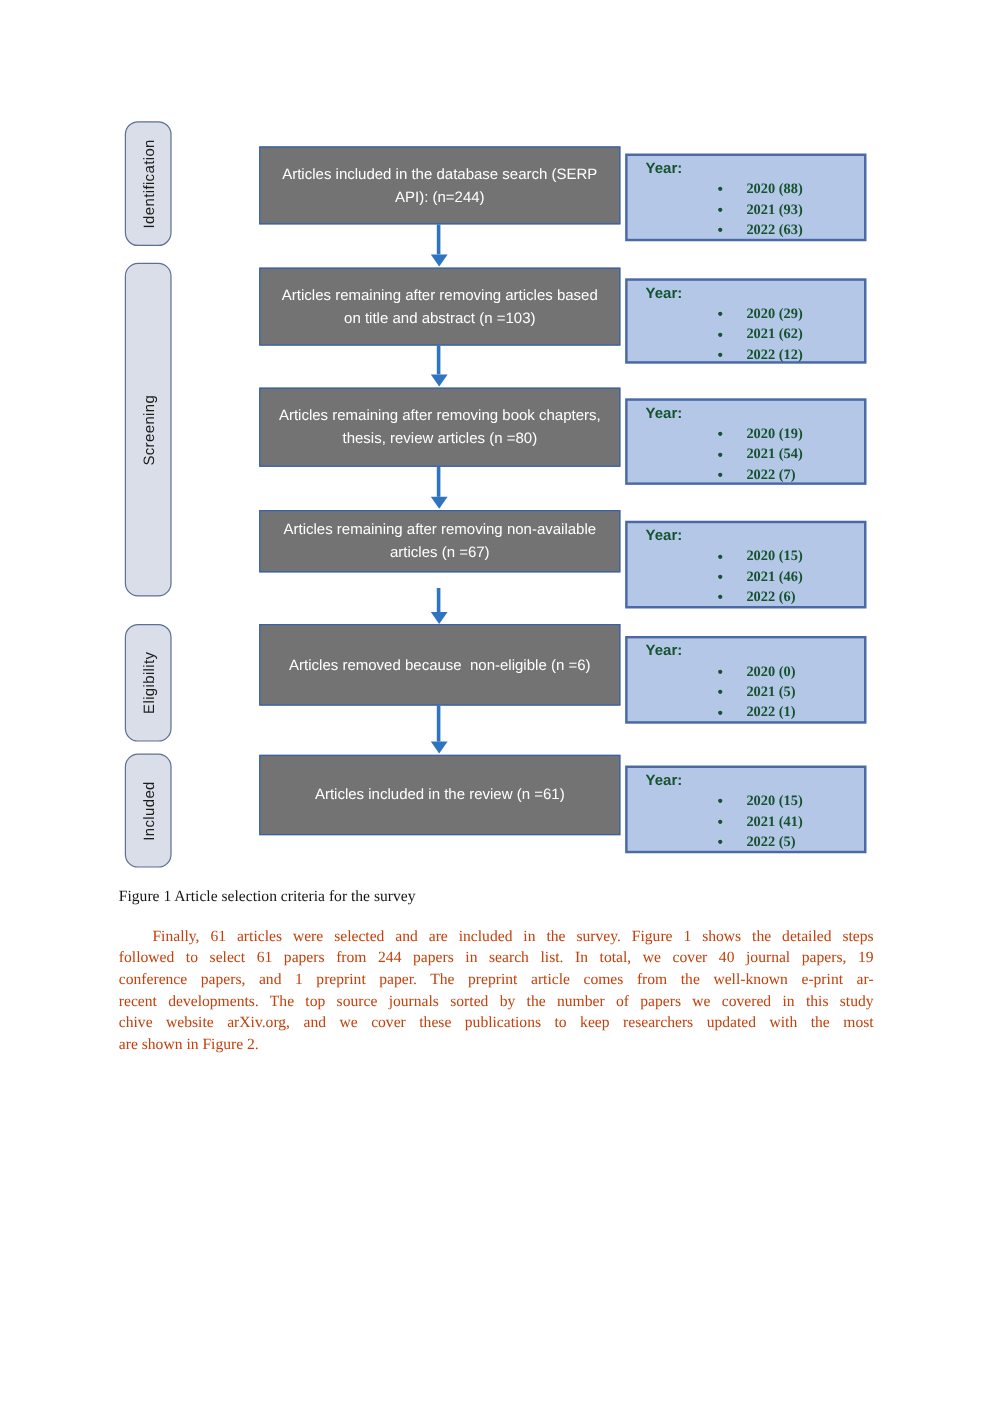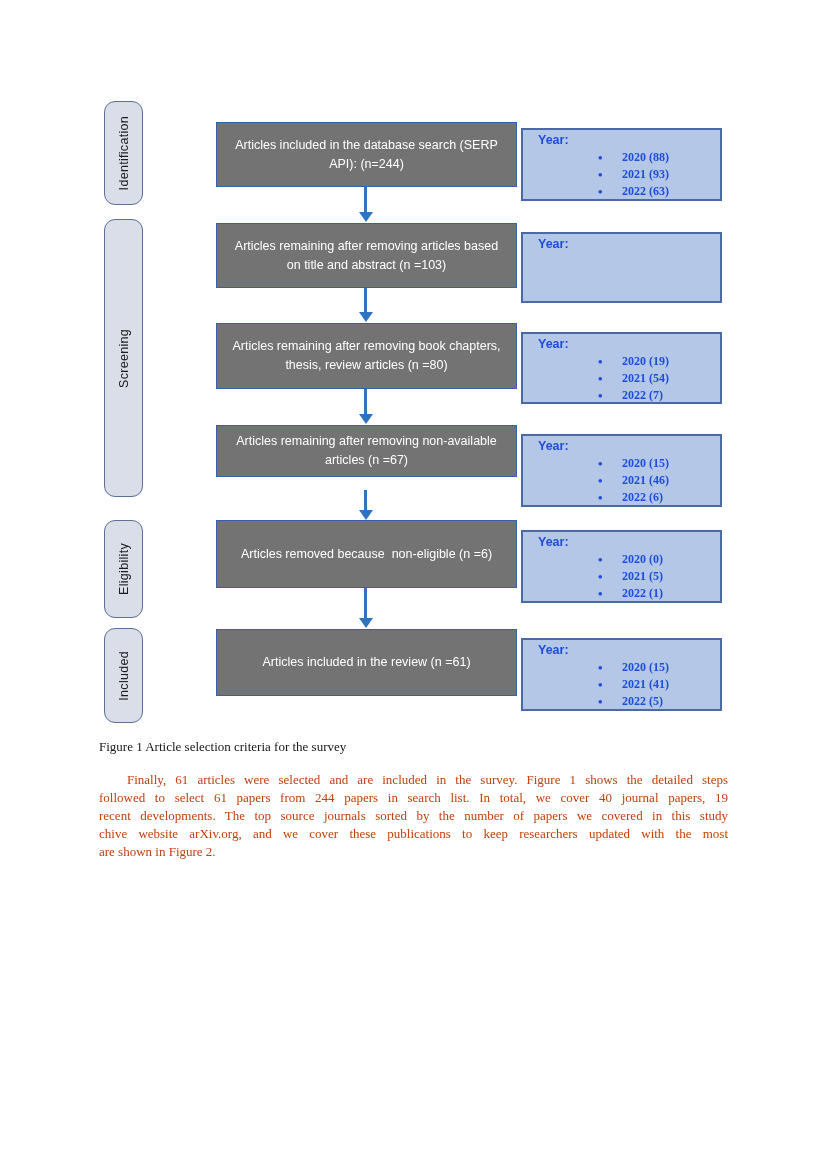--- a/index.html
+++ b/index.html
@@ -62,21 +62,21 @@
   .p5 { top: 520px; height: 68px; }
   .p6 { top: 629px; height: 67px; }
 
   
   .yearbox {
     position: absolute;
     left: 521px;
     width: 201px;
     background: #B4C7E7;
     border: 2px solid #4A69A5;
-    color: #1d4ed8;
+    color: #14532d;
     padding: 3px 0 0 15px;
     font-size: 12px;
     font-weight: 700;
   }
   .y1 { top: 128px; height: 73px; }
   .y2 { top: 232px; height: 71px; }
   .y3 { top: 332px; height: 72px; }
   .y4 { top: 434px; height: 73px; }
   .y5 { top: 530px; height: 73px; }
   .y6 { top: 638px; height: 73px; }
@@ -172,20 +172,25 @@
   <div class="yearbox y1">
     <div class="year-title">Year:</div>
     <ul>
       <li>2020 (88)</li>
       <li>2021 (93)</li>
       <li>2022 (63)</li>
     </ul>
   </div>
   <div class="yearbox y2">
     <div class="year-title">Year:</div>
+    <ul>
+      <li>2020 (29)</li>
+      <li>2021 (62)</li>
+      <li>2022 (12)</li>
+    </ul>
   </div>
   <div class="yearbox y3">
     <div class="year-title">Year:</div>
     <ul>
       <li>2020 (19)</li>
       <li>2021 (54)</li>
       <li>2022 (7)</li>
     </ul>
   </div>
   <div class="yearbox y4">
@@ -217,18 +222,19 @@
   <div class="arrow a2"></div>
   <div class="arrow a3"></div>
   <div class="arrow a4"></div>
   <div class="arrow a5"></div>
 
   <div class="caption">Figure 1 Article selection criteria for the survey</div>
 
   <div class="body-text">
     <div class="line first">Finally, 61 articles were selected and are included in the survey. Figure 1 shows the detailed steps</div>
     <div class="line">followed to select 61 papers from 244 papers in search list. In total, we cover 40 journal papers, 19</div>
+    <div class="line">conference papers, and 1 preprint paper. The preprint article comes from the well-known e-print ar-</div>
     <div class="line">recent developments. The top source journals sorted by the number of papers we covered in this study</div>
     <div class="line">chive website arXiv.org, and we cover these publications to keep researchers updated with the most</div>
     <div class="line last">are shown in Figure 2.</div>
   </div>
 
 </div>
 
 </body></html>

